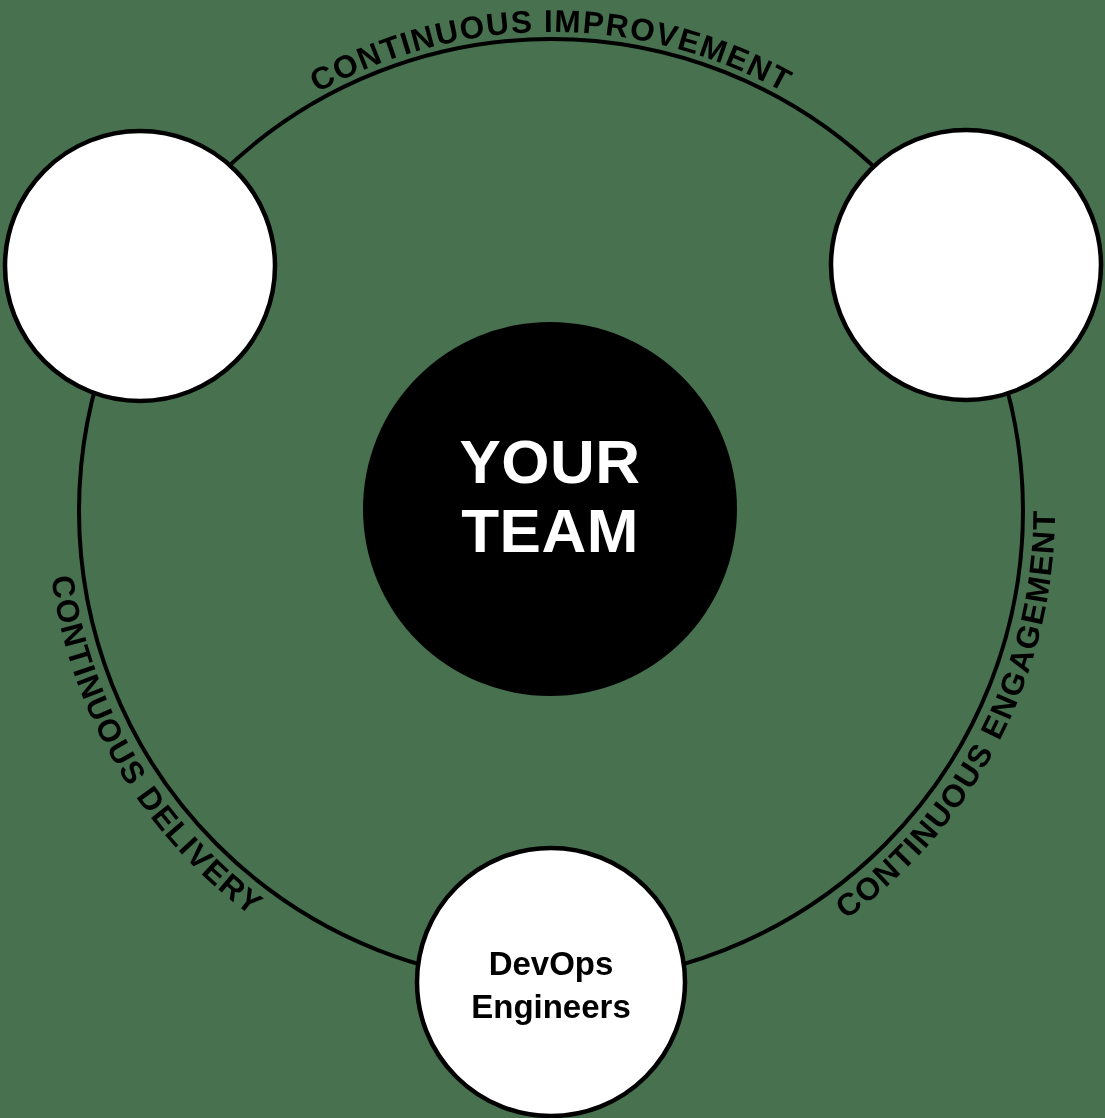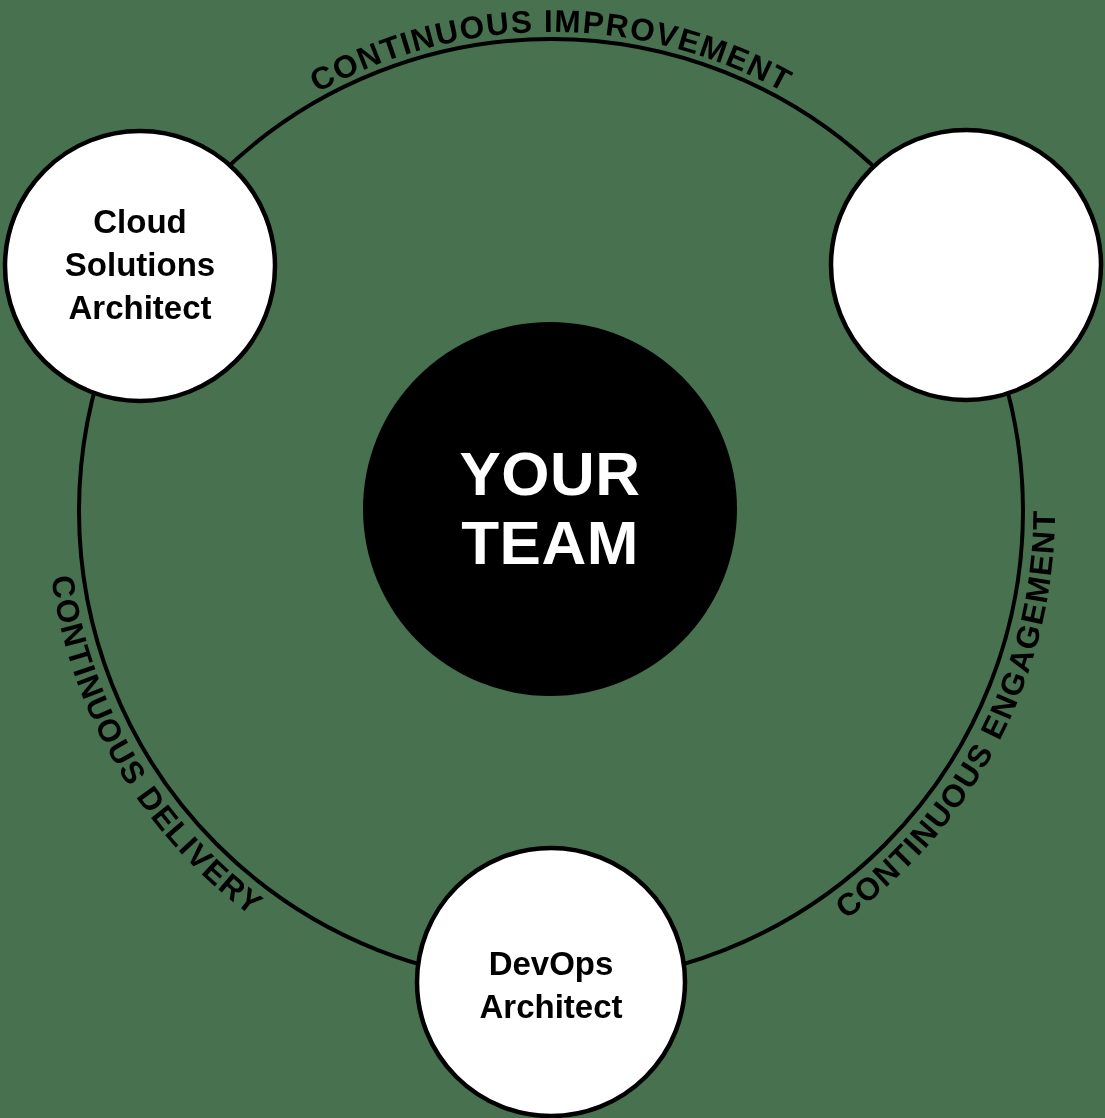--- a/index.html
+++ b/index.html
@@ -79,24 +79,21 @@
       <textPath href="#arc-right" startOffset="35%">CONTINUOUS ENGAGEMENT</textPath>
     </text>
 
     <circle cx="550" cy="509" r="187" fill="#000000"></circle>
 
     <circle cx="140" cy="266" r="135" fill="#FFFFFF" stroke="#000000" stroke-width="4.5"></circle>
     <circle cx="966" cy="265" r="135" fill="#FFFFFF" stroke="#000000" stroke-width="4.5"></circle>
     <circle cx="551" cy="982" r="134" fill="#FFFFFF" stroke="#000000" stroke-width="4.5"></circle>
   </svg>
 
-  <div class="overlay-label center-label" style="left:550px; top:508px;">YOUR
+  <div class="overlay-label center-label" style="left:550px; top:496px;">YOUR
 TEAM</div>
 
-  <div class="overlay-label role-label" style="left:140px; top:264px;">Cloud
-Solutions
-Architect</div>
 
 
   <div class="overlay-label role-label" style="left:551px; top:985px;">DevOps
-Architect</div>
+Engineers</div>
 
 </div>
 
 </body></html>

